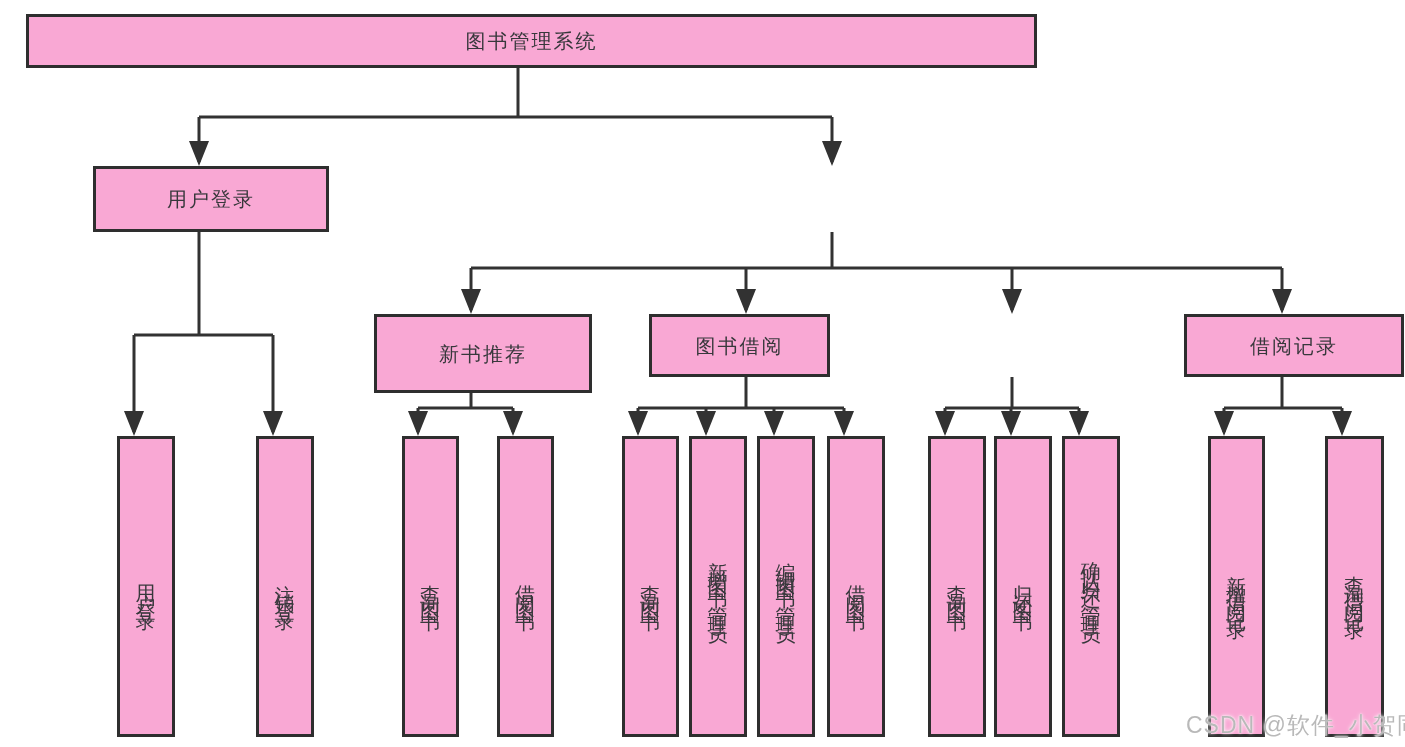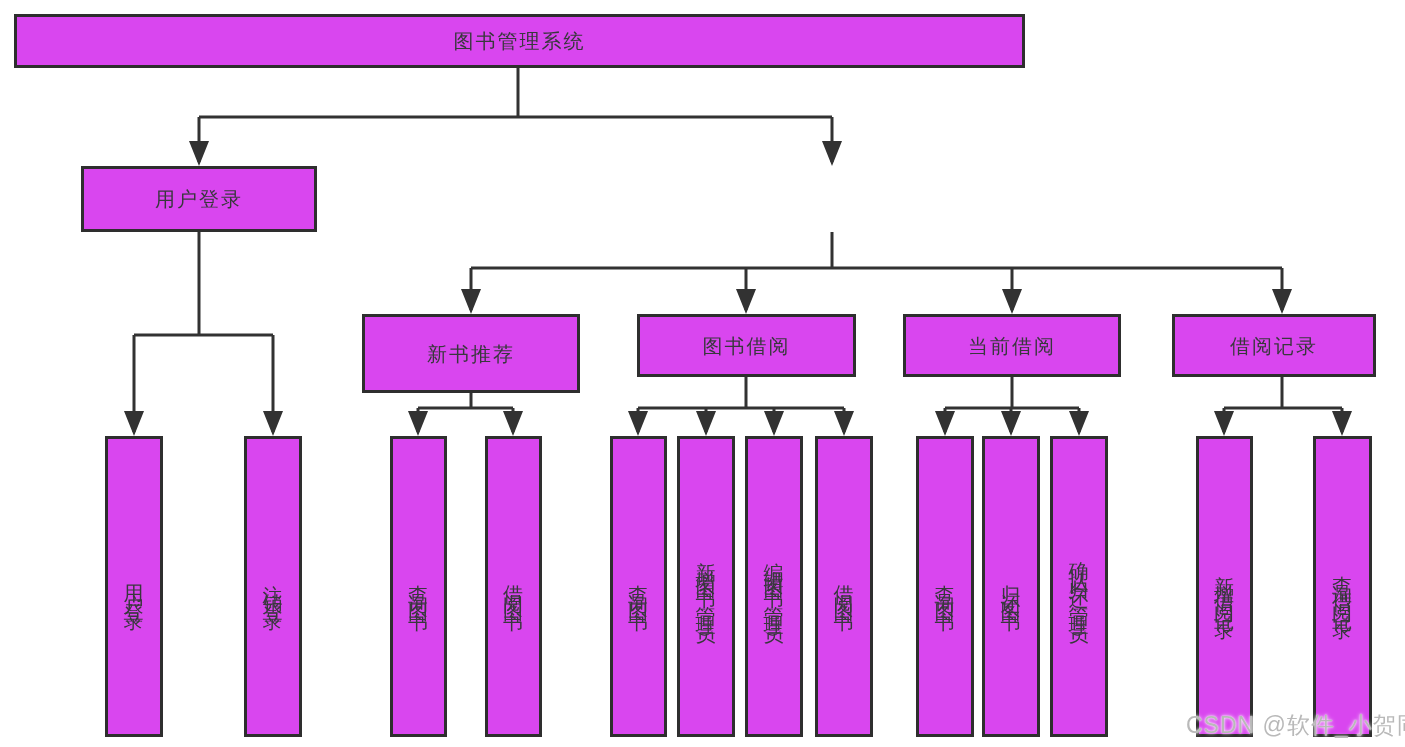--- a/index.html
+++ b/index.html
@@ -2,24 +2,24 @@
 <html><head>
 <meta charset="utf-8">
 <style>
   html,body { margin:0; padding:0; background:#ffffff; }
   #canvas {
     position:relative; width:1405px; height:747px; background:#ffffff;
     font-family:"Liberation Sans","DejaVu Sans",sans-serif; overflow:hidden;
   }
   #wires { position:absolute; left:0; top:0; width:1405px; height:747px; z-index:1; }
   .box {
-    position:absolute; box-sizing:border-box; background:#d946ef;
+    position:absolute; box-sizing:border-box; background:#f9a8d4;
     border:3px solid #2e2e2e; color:#38383c; z-index:2;
     display:flex; align-items:center; justify-content:center;
-    font-size:20px; letter-spacing:2px; line-height:1.2;
+    font-size:20px; letter-spacing:2px; line-height:1.2;margin-left:12px;
   }
   .v {
     writing-mode:vertical-rl; text-orientation:mixed;
     letter-spacing:9px; font-size:20px;
   }
   #watermark {
     position:absolute; left:1186px; top:710px; z-index:3;
     font-size:23px; color:#b9b9b9; letter-spacing:1px; white-space:nowrap;
     text-shadow:0 0 2px #ffffff, 0 0 4px #ffffff;
   }
@@ -69,23 +69,22 @@
       <polygon points="1214,411 1234,411 1224,436"></polygon>
       <polygon points="1332,411 1352,411 1342,436"></polygon>
     </g>
   </svg>
 
   <div class="box" style="left:14px;top:14px;width:1011px;height:54px">图书管理系统</div>
 
   <div class="box" style="left:81px;top:166px;width:236px;height:66px">用户登录</div>
 
   <div class="box" style="left:362px;top:314px;width:218px;height:79px">新书推荐</div>
-  <div class="box" style="left:637px;top:314px;width:219px;height:63px">图书借阅</div>
-  <div class="box" style="left:903px;top:314px;width:218px;height:63px">当前借阅</div>
-  <div class="box" style="left:1172px;top:314px;width:204px;height:63px">借阅记录</div>
+  <div class="box" style="left:637px;top:314px;width:181px;height:63px">图书借阅</div>
+  <div class="box" style="left:1172px;top:314px;width:220px;height:63px">借阅记录</div>
 
   <div class="box v" style="left:105px;top:436px;width:58px;height:301px">用户登录</div>
   <div class="box v" style="left:244px;top:436px;width:58px;height:301px">注销登录</div>
 
   <div class="box v" style="left:390px;top:436px;width:57px;height:301px">查询图书</div>
   <div class="box v" style="left:485px;top:436px;width:57px;height:301px">借阅图书</div>
 
   <div class="box v" style="left:610px;top:436px;width:57px;height:301px">查询图书</div>
   <div class="box v" style="left:677px;top:436px;width:58px;height:301px">新增图书（管理员）</div>
   <div class="box v" style="left:745px;top:436px;width:58px;height:301px">编辑图书（管理员）</div>

